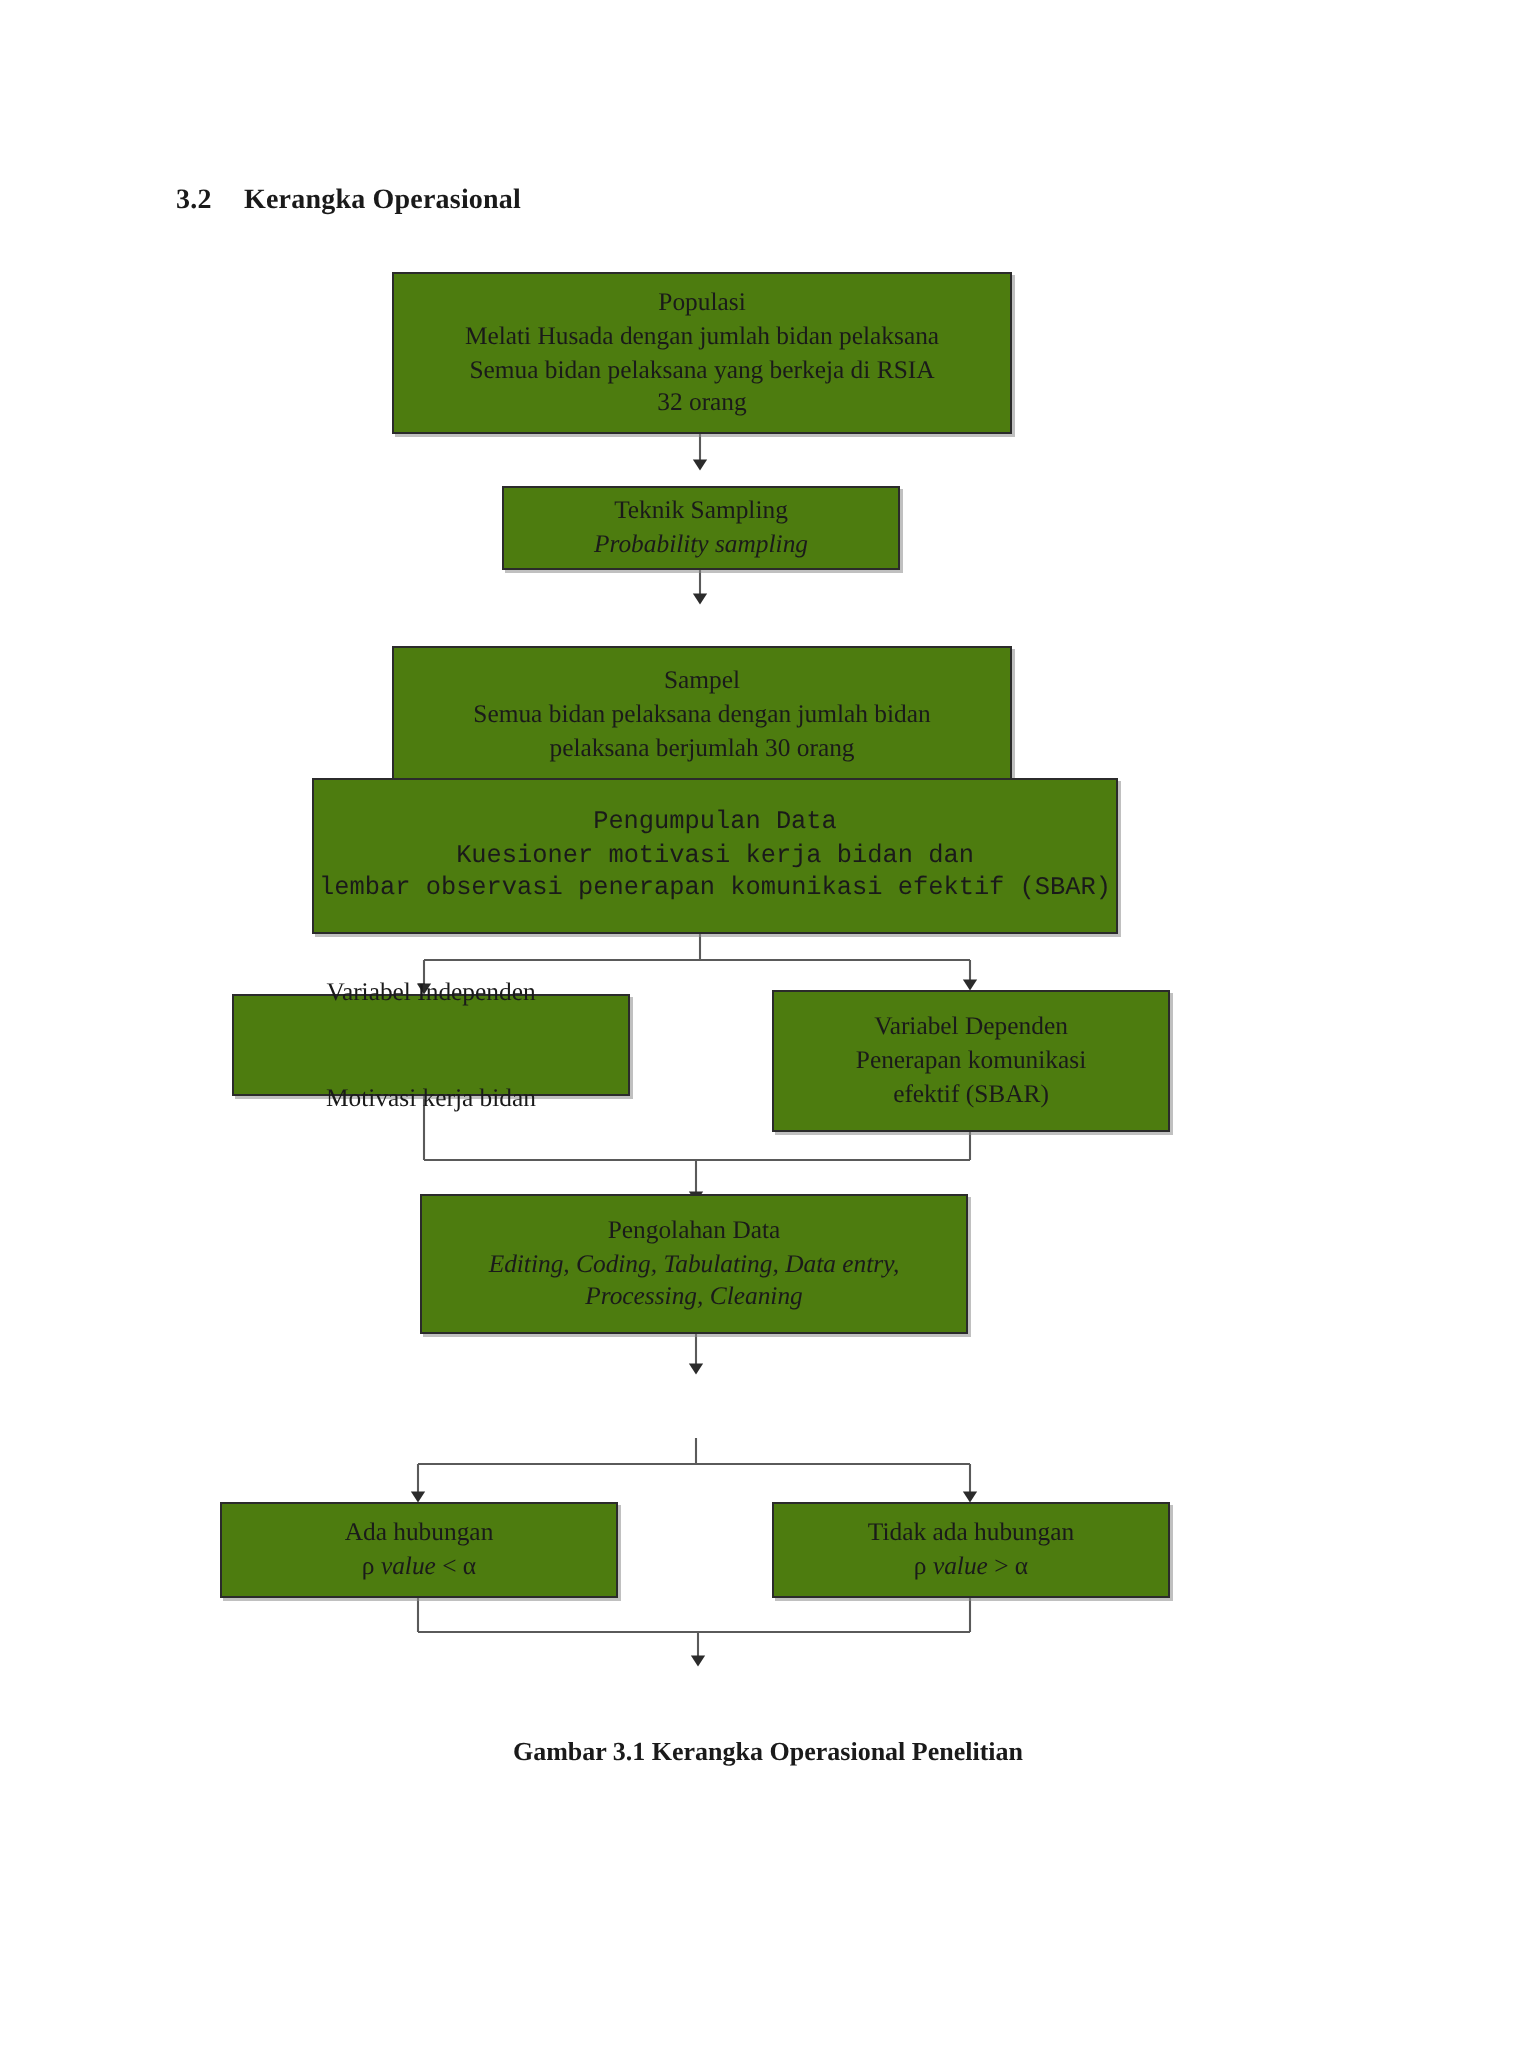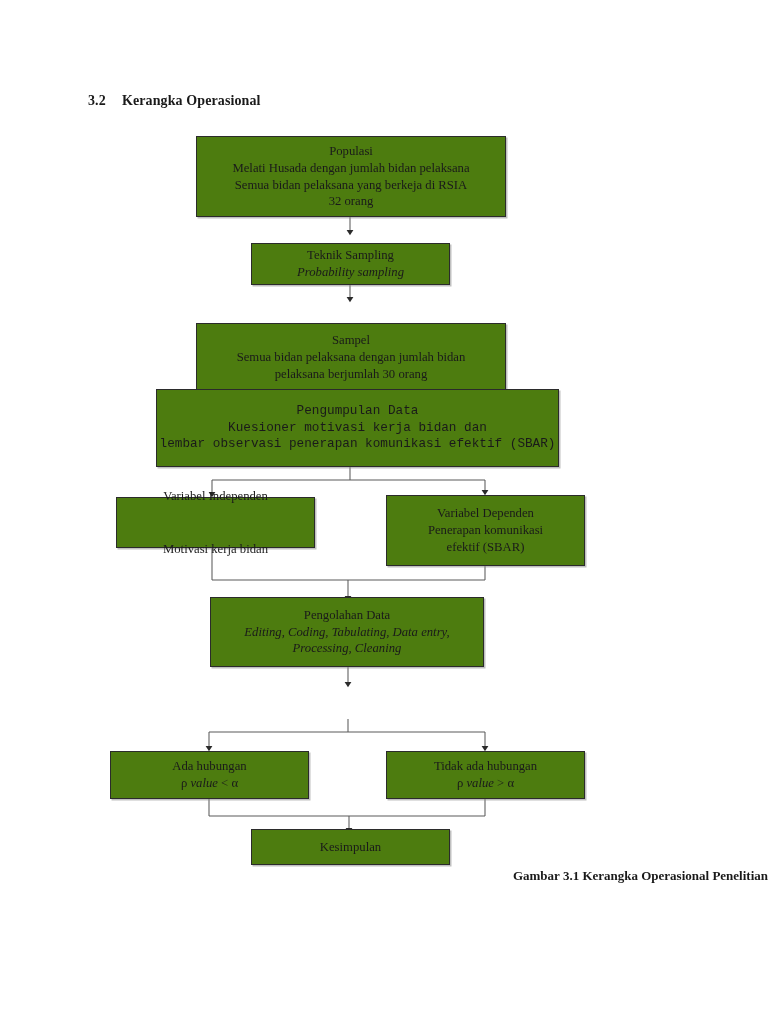--- a/index.html
+++ b/index.html
@@ -62,21 +62,21 @@
   }
   .node .ln { display: block; white-space: nowrap; }
   .it { font-style: italic; }
 
   
   .figure-caption {
     position: absolute;
     left: 0;
     top: 868px;
     width: 768px;
-    text-align: right;
+    text-align: center;
     font-size: 13px;
     font-weight: bold;
   }
 </style>
 </head>
 <body>
 
 <div id="page">
 
   <div class="section-heading">
@@ -166,19 +166,16 @@
   <div class="node" style="left:110px; top:751px; width:199px; height:48px;">
     <span class="ln">Ada hubungan</span>
     <span class="ln"><span>ρ </span><span class="it">value</span><span> &lt; α</span></span>
   </div>
 
   <div class="node" style="left:386px; top:751px; width:199px; height:48px;">
     <span class="ln">Tidak ada hubungan</span>
     <span class="ln"><span>ρ </span><span class="it">value</span><span> &gt; α</span></span>
   </div>
 
-  <div class="node" style="left:251px; top:829px; width:199px; height:36px;">
-    <span class="ln">Kesimpulan</span>
-  </div>
 
   <div class="figure-caption">Gambar 3.1 Kerangka Operasional Penelitian</div>
 
 </div>
 
 </body></html>

